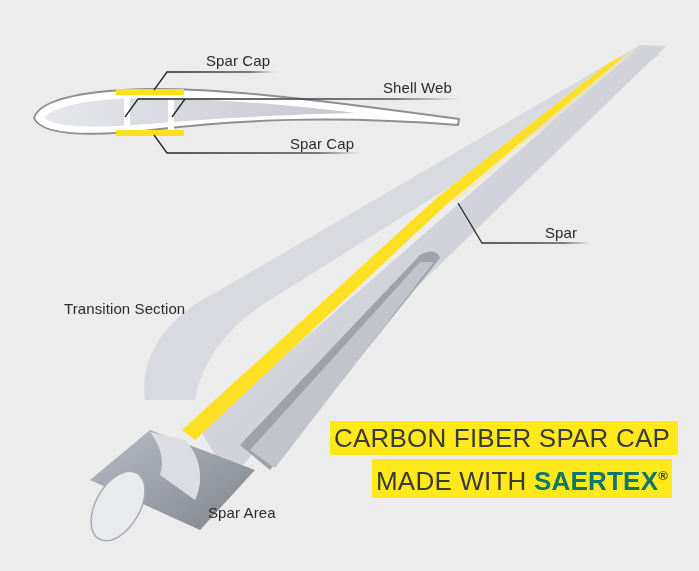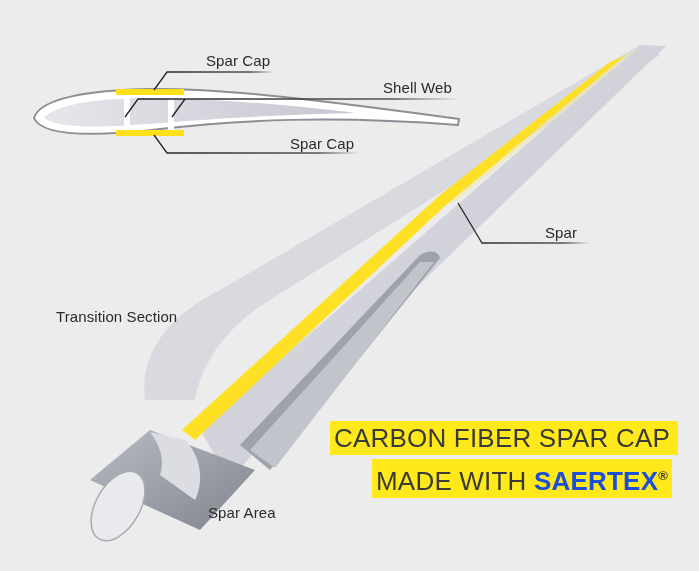--- a/index.html
+++ b/index.html
@@ -1,21 +1,21 @@
 <!DOCTYPE html>
 <html><head>
 <meta charset="utf-8">
 <style>
   html, body { margin: 0; padding: 0; }
   body { width: 699px; height: 571px; background: #ececec; overflow: hidden; position: relative; font-family: "Liberation Sans", sans-serif; }
   .stage { position: absolute; left: 0; top: 0; width: 699px; height: 498px; }
   svg.art { position: absolute; left: 0; top: 0; }
   .label { position: absolute; color: #2a2a2a; font-size: 15px; white-space: nowrap; letter-spacing: 0.1px; }
   .banner { position: absolute; background: #ffe91a; color: #3a3a3a; font-size: 26px; line-height: 34px; white-space: nowrap; padding: 0 8px 0 4px; letter-spacing: 0.2px; }
-  .banner b { font-weight: bold; color: #1d4ed8; }
+  .banner b { font-weight: bold; color: #0f766e; }
   .reg { font-size: 13px; vertical-align: super; font-weight: bold; color: #333; }
 </style>
 </head>
 <body>
 
 <div class="stage">
   <svg class="art" width="699" height="571" viewBox="0 0 699 571">
     <defs>
       <linearGradient id="shellGrad" x1="0" y1="0" x2="1" y2="1">
         <stop offset="0" stop-color="#e4e5ea"></stop>
@@ -70,21 +70,21 @@
       <path d="M150,432 C160,445 165,460 160,475 L195,500 C205,480 200,455 185,440 Z" fill="#dcdde2"></path>
 
       <polyline points="458,203 482,243 590,243" fill="none" stroke="url(#lineFade)" stroke-width="1.3"></polyline>
     </g>
   </svg>
 
   <span class="label" style="left:206px; top:52px;">Spar Cap</span>
   <span class="label" style="left:383px; top:79px;">Shell Web</span>
   <span class="label" style="left:290px; top:135px;">Spar Cap</span>
   <span class="label" style="left:545px; top:224px;">Spar</span>
-  <span class="label" style="left:56px; top:300px;margin-top:8px;">Transition Section</span>
+  <span class="label" style="left:64px; top:300px;">Transition Section</span>
   <span class="label" style="left:208px; top:504px;">Spar Area</span>
 
   <div class="banner" style="left:330px; top:421px;">
     <span>CARBON FIBER SPAR CAP</span>
   </div>
   <div class="banner" style="left:372px; top:459px; padding-right:4px;">
     <span>MADE WITH </span><b>SAERTEX</b><span class="reg">®</span>
   </div>
 </div>
 

